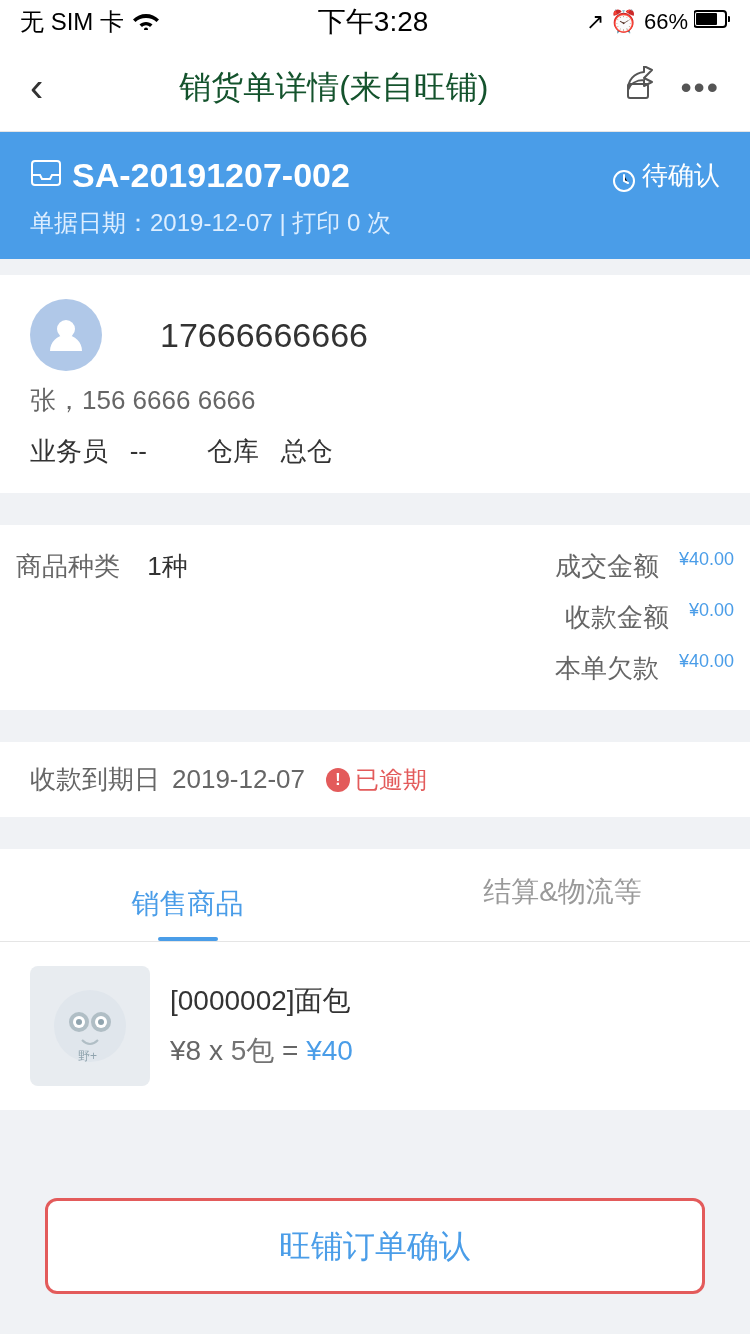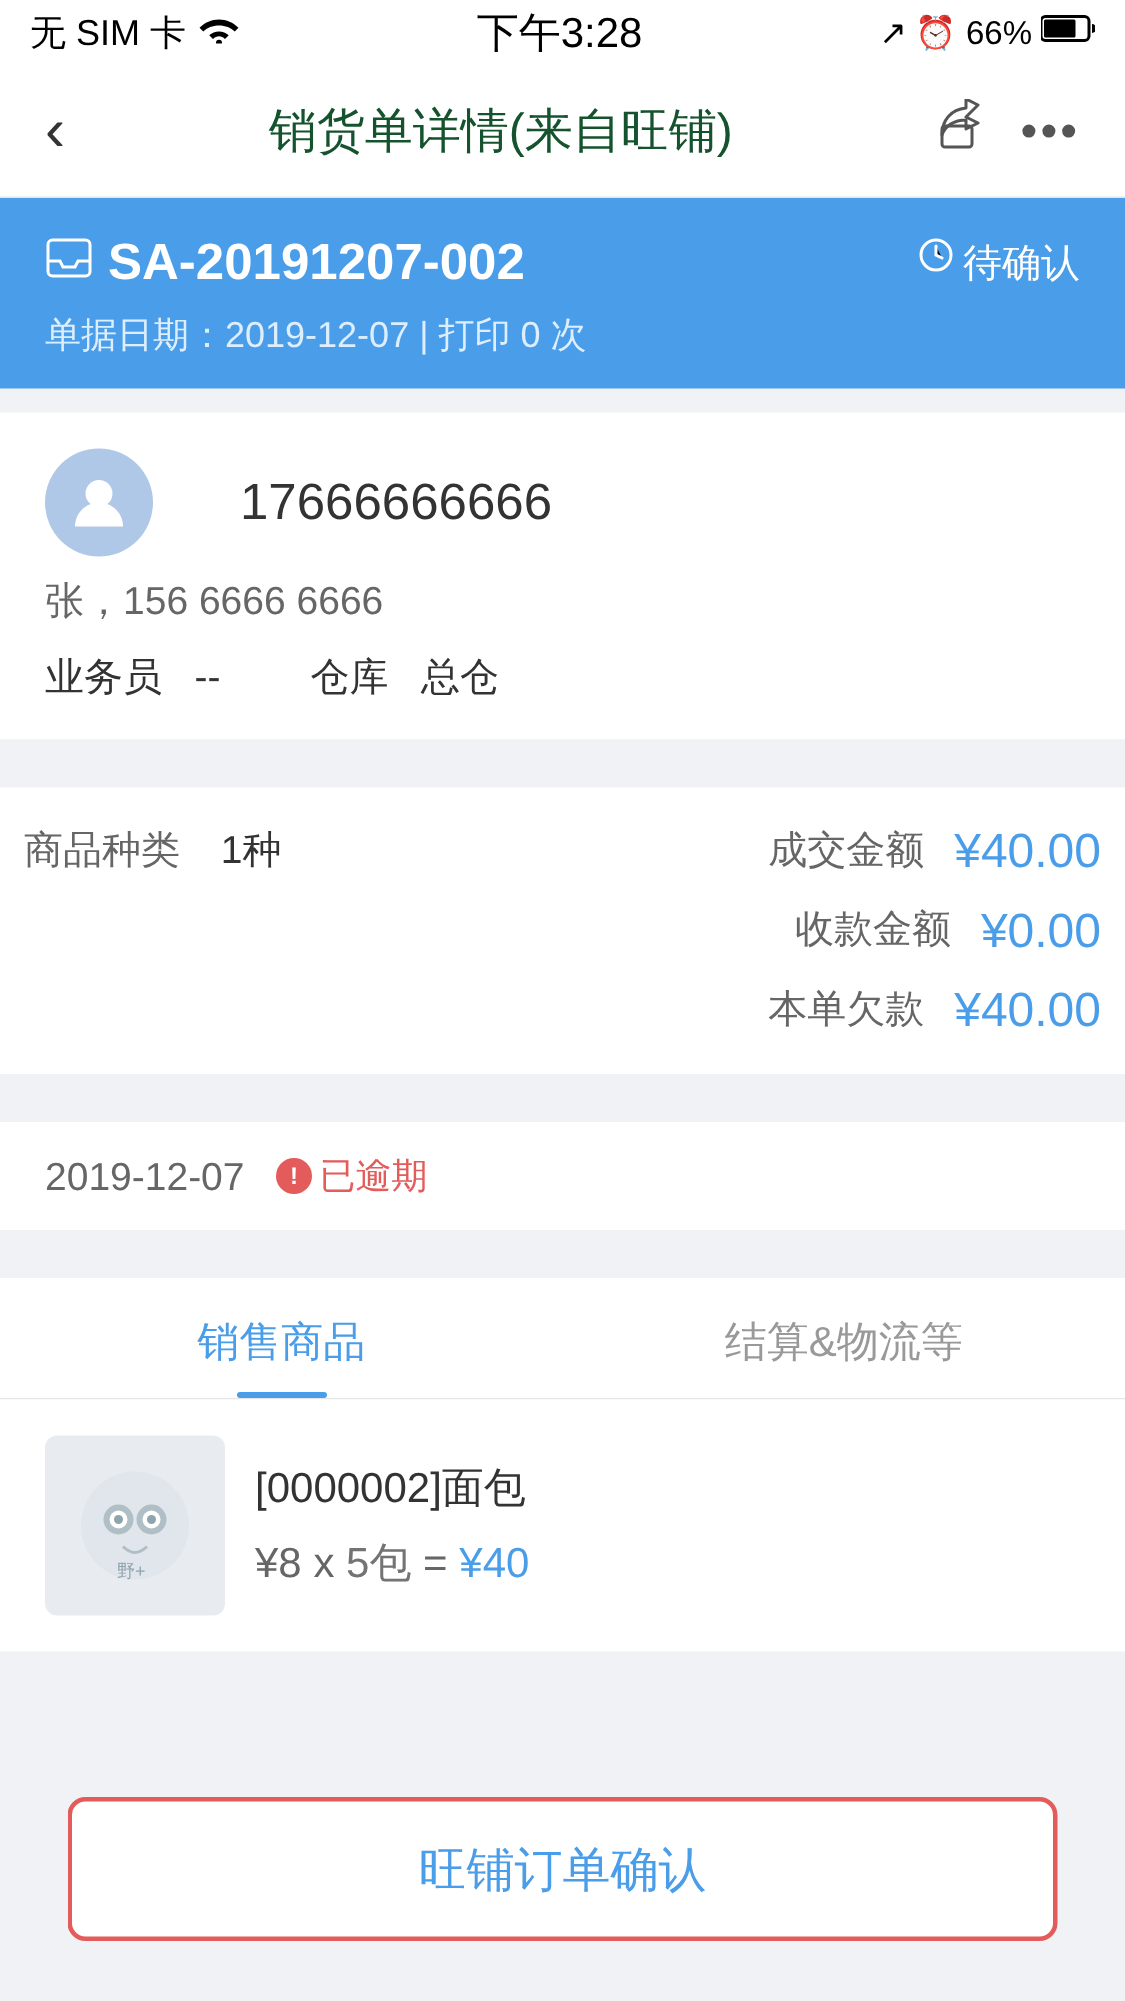--- a/index.html
+++ b/index.html
@@ -70,21 +70,21 @@
       font-weight: bold;
       color: #fff;
       display: flex;
       align-items: center;
       gap: 10px;
     }
     .order-status {
       color: #fff;
       font-size: 26px;
       display: flex;
-      align-items: flex-start;
+      align-items: flex-end;
       gap: 6px;
     }
     .order-date {
       font-size: 24px;
       color: #ddeeff;
     }
 
     
     .section-white {
       background: #fff;
@@ -150,21 +150,21 @@
       flex-direction: column;
       align-items: flex-end;
       gap: 16px;
     }
     .summary-item {
       display: flex;
       gap: 20px;
       font-size: 26px;
       color: #666;
     }
-    .amount-blue { color: #4a9de8; font-size: 32px; }
+    .amount-blue { color: #4a9de8; font-size: 18px; }
 
     
     .due-section {
       background: #fff;
       margin-top: 16px;
       padding: 20px 30px;
       display: flex;
       align-items: center;
       gap: 12px;
       font-size: 26px;
@@ -193,20 +193,21 @@
       flex: 1;
       text-align: center;
       padding: 24px 0 18px;
       font-size: 28px;
       color: #999;
       position: relative;
       cursor: pointer;
     }
     .tab.active {
       color: #4a9de8;
+      margin-top: 12px;
     }
     .tab.active::after {
       content: '';
       position: absolute;
       bottom: 0;
       left: 50%;
       transform: translateX(-50%);
       width: 60px;
       height: 4px;
       background: #4a9de8;
@@ -390,20 +391,21 @@
         <span>本单欠款</span>
         <span class="amount-blue">¥40.00</span>
       </div>
     </div>
   </div>
 </div>
 
 <div class="divider"></div>
 
 <div class="due-section">
+  <span>收款到期日</span>
   <span>2019-12-07</span>
   <span class="overdue-badge">
     <svg width="26" height="26" viewBox="0 0 26 26">
         <circle cx="13" cy="13" r="12" fill="#e35b5b"></circle>
         <text x="13" y="18" text-anchor="middle" fill="white" font-size="16" font-weight="bold">!</text>
       </svg>
     <span>已逾期</span>
   </span>
 </div>
 

